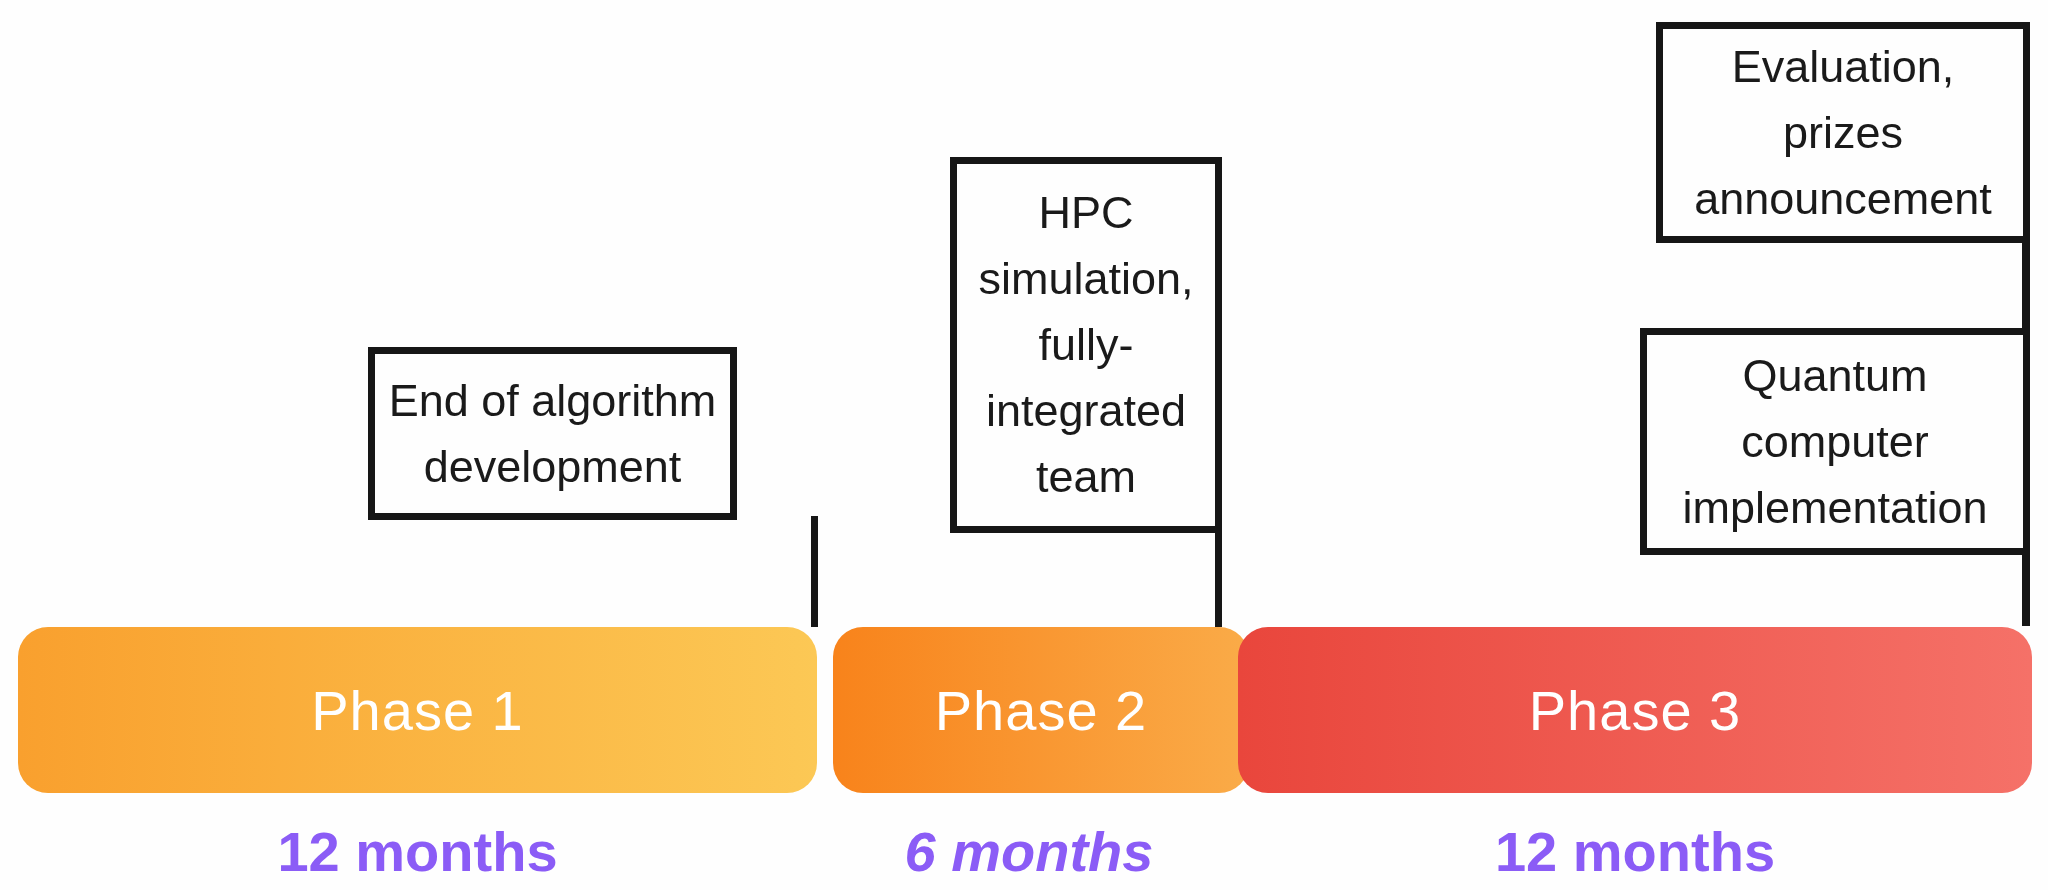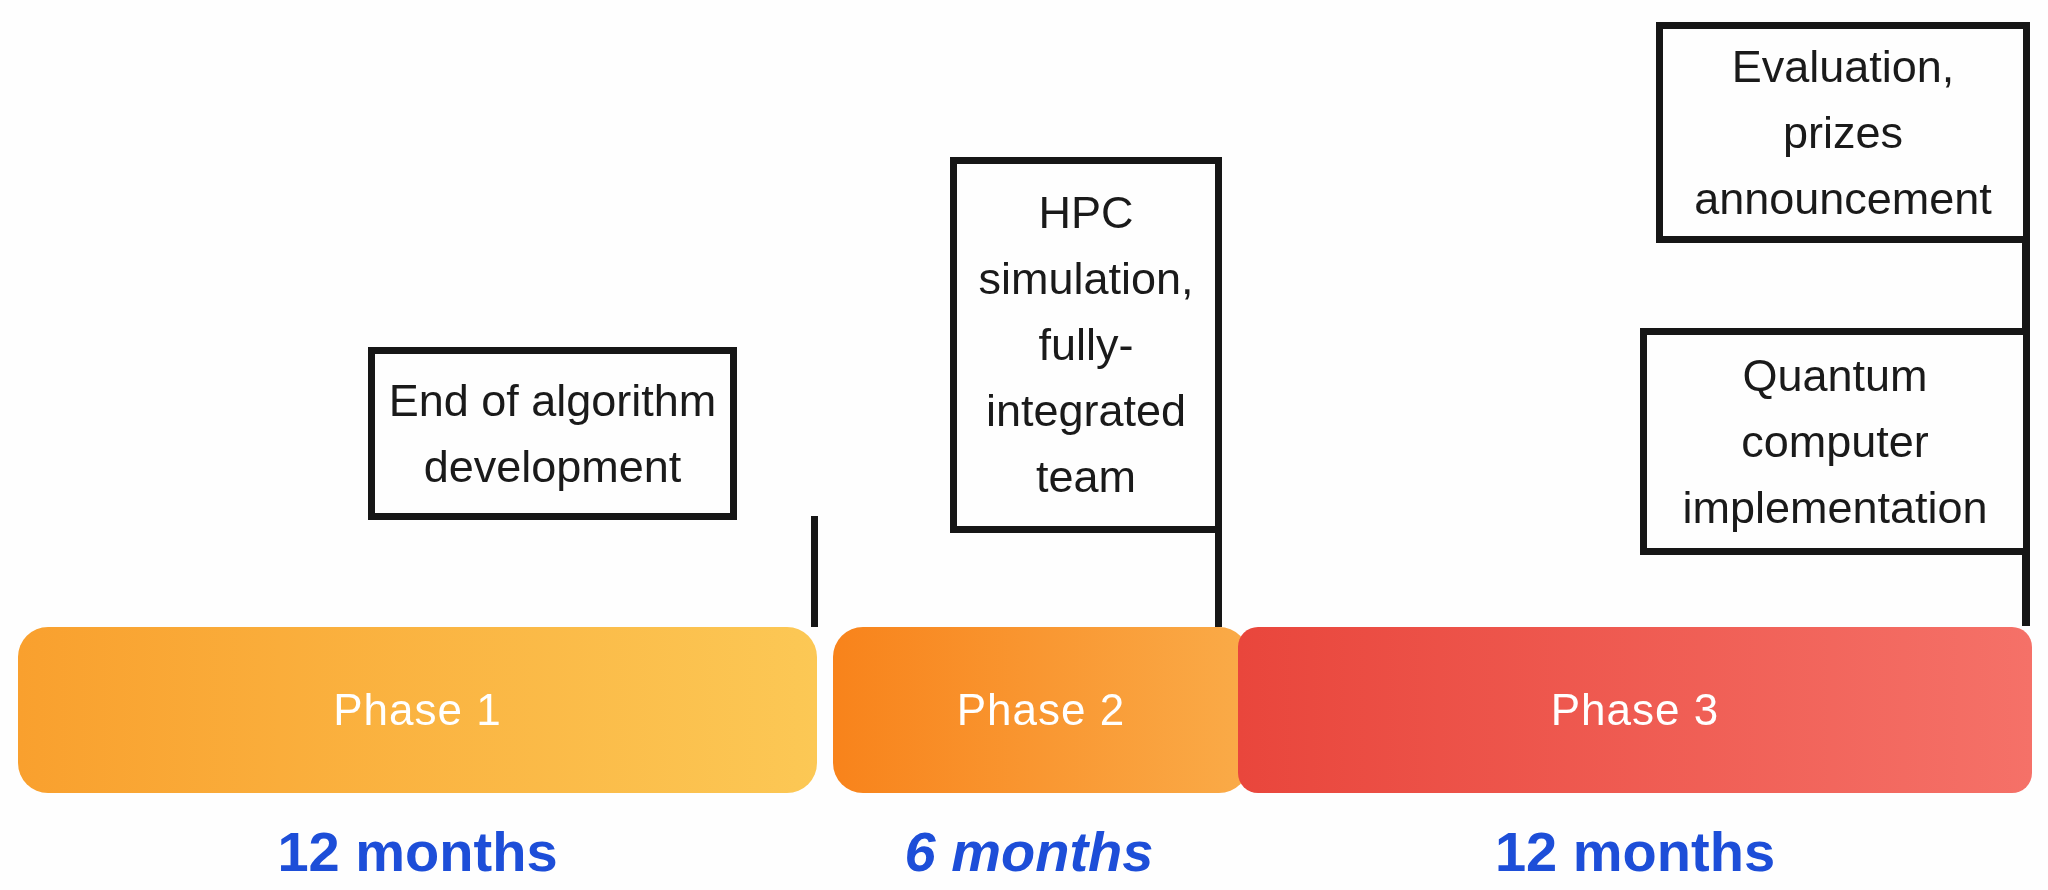--- a/index.html
+++ b/index.html
@@ -18,34 +18,34 @@
     position:absolute;
     top:627px;
     height:166px;
     border-radius:30px;
     display:flex;
     align-items:center;
     justify-content:center;
   }
   .phase-label{
     color:#FFFFFF;
-    font-size:44px;
+    font-size:56px;
     font-weight:400;
     letter-spacing:1px;
   }
   .duration-label{
     position:absolute;
     top:820px;
     height:62px;
     display:flex;
     align-items:center;
     justify-content:center;
     font-size:56px;
     font-weight:700;
-    color:#1d4ed8;
+    color:#8b5cf6;
     letter-spacing:0px;
   }
   .callout{
     position:absolute;
     box-sizing:border-box;
     border:7px solid #161616;
     background:#FEFEFE;
     display:flex;
     align-items:center;
     justify-content:center;
@@ -103,21 +103,21 @@
 computer
 implementation</span>
   </div>
 
   <div class="phase-bar" id="bar-phase-1" style="background: linear-gradient(to right, rgb(249, 160, 46), rgb(252, 200, 85));">
     <span class="phase-label">Phase 1</span>
   </div>
   <div class="phase-bar" id="bar-phase-2" style="background: linear-gradient(to right, rgb(248, 131, 27), rgb(250, 171, 72));">
     <span class="phase-label">Phase 2</span>
   </div>
-  <div class="phase-bar" id="bar-phase-3" style="background: linear-gradient(to right, rgb(233, 70, 60), rgb(245, 113, 104)); border-radius: 20px;">
+  <div class="phase-bar" id="bar-phase-3" style="background: linear-gradient(to right, rgb(233, 70, 60), rgb(245, 113, 104));">
     <span class="phase-label">Phase 3</span>
   </div>
 
   <div class="duration-label" id="duration-1">12 months</div>
   <div class="duration-label" id="duration-2">6 months</div>
   <div class="duration-label" id="duration-3">12 months</div>
 
 </div>
 
 </body></html>

